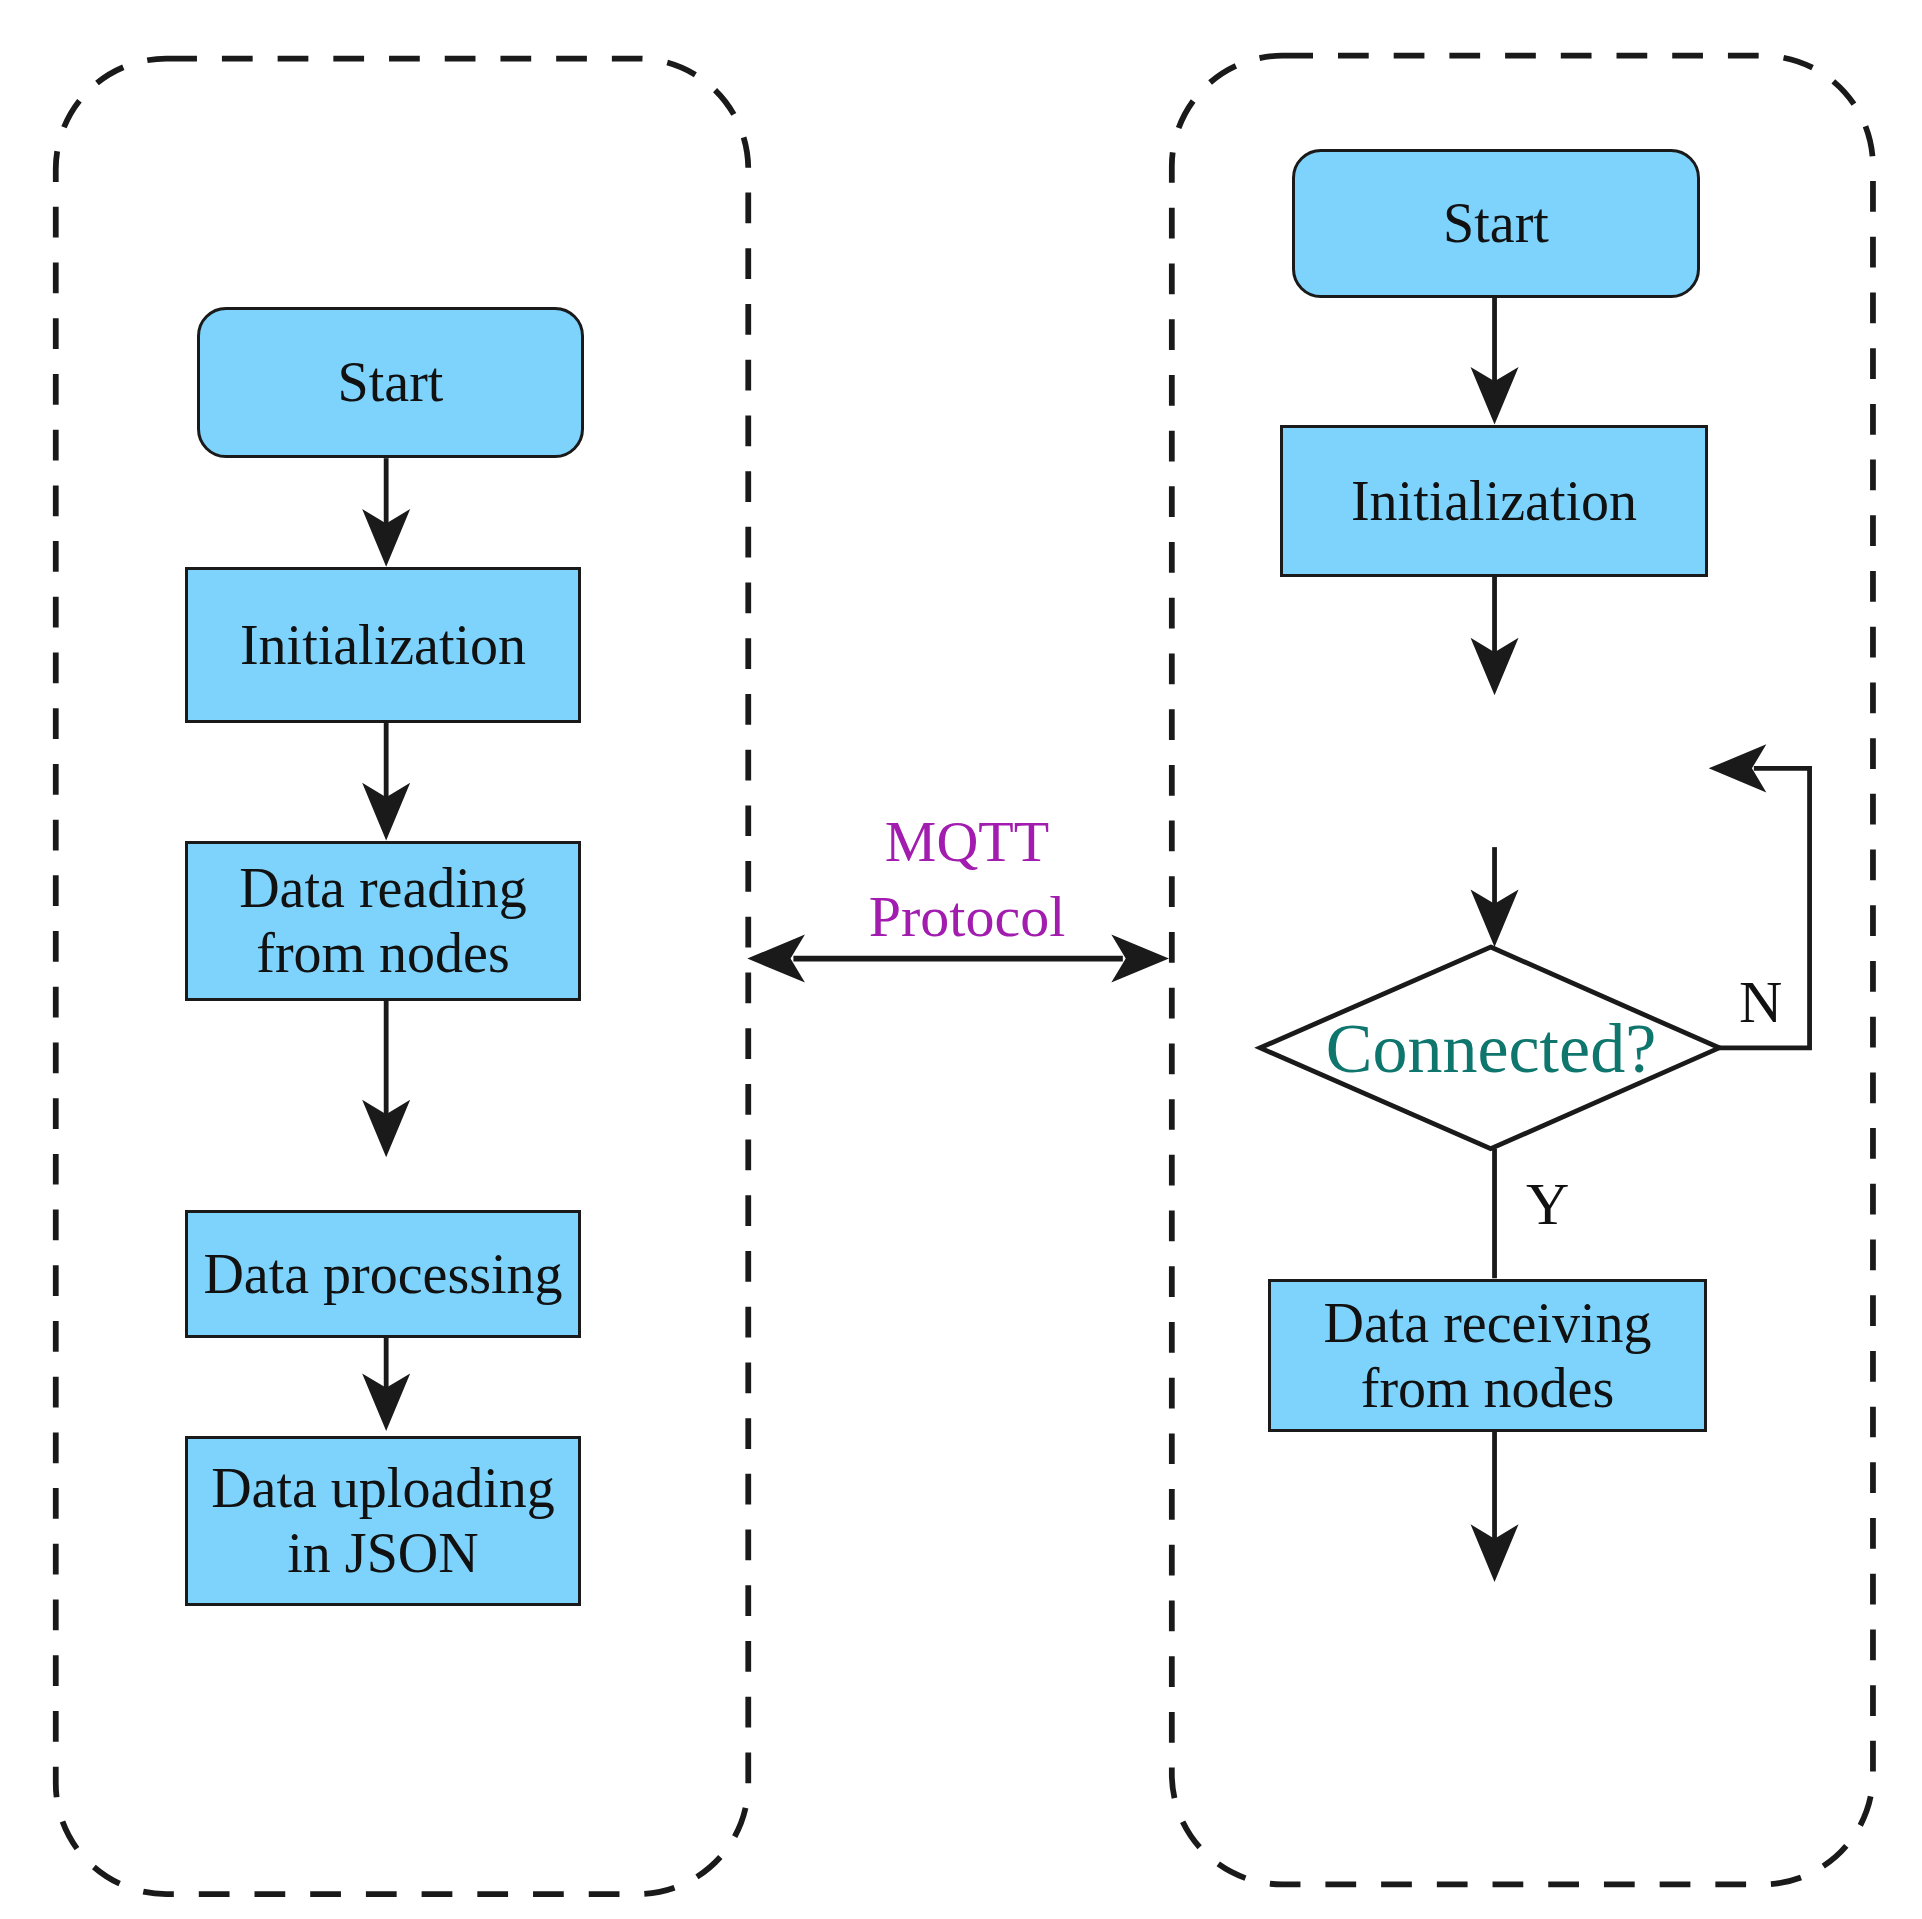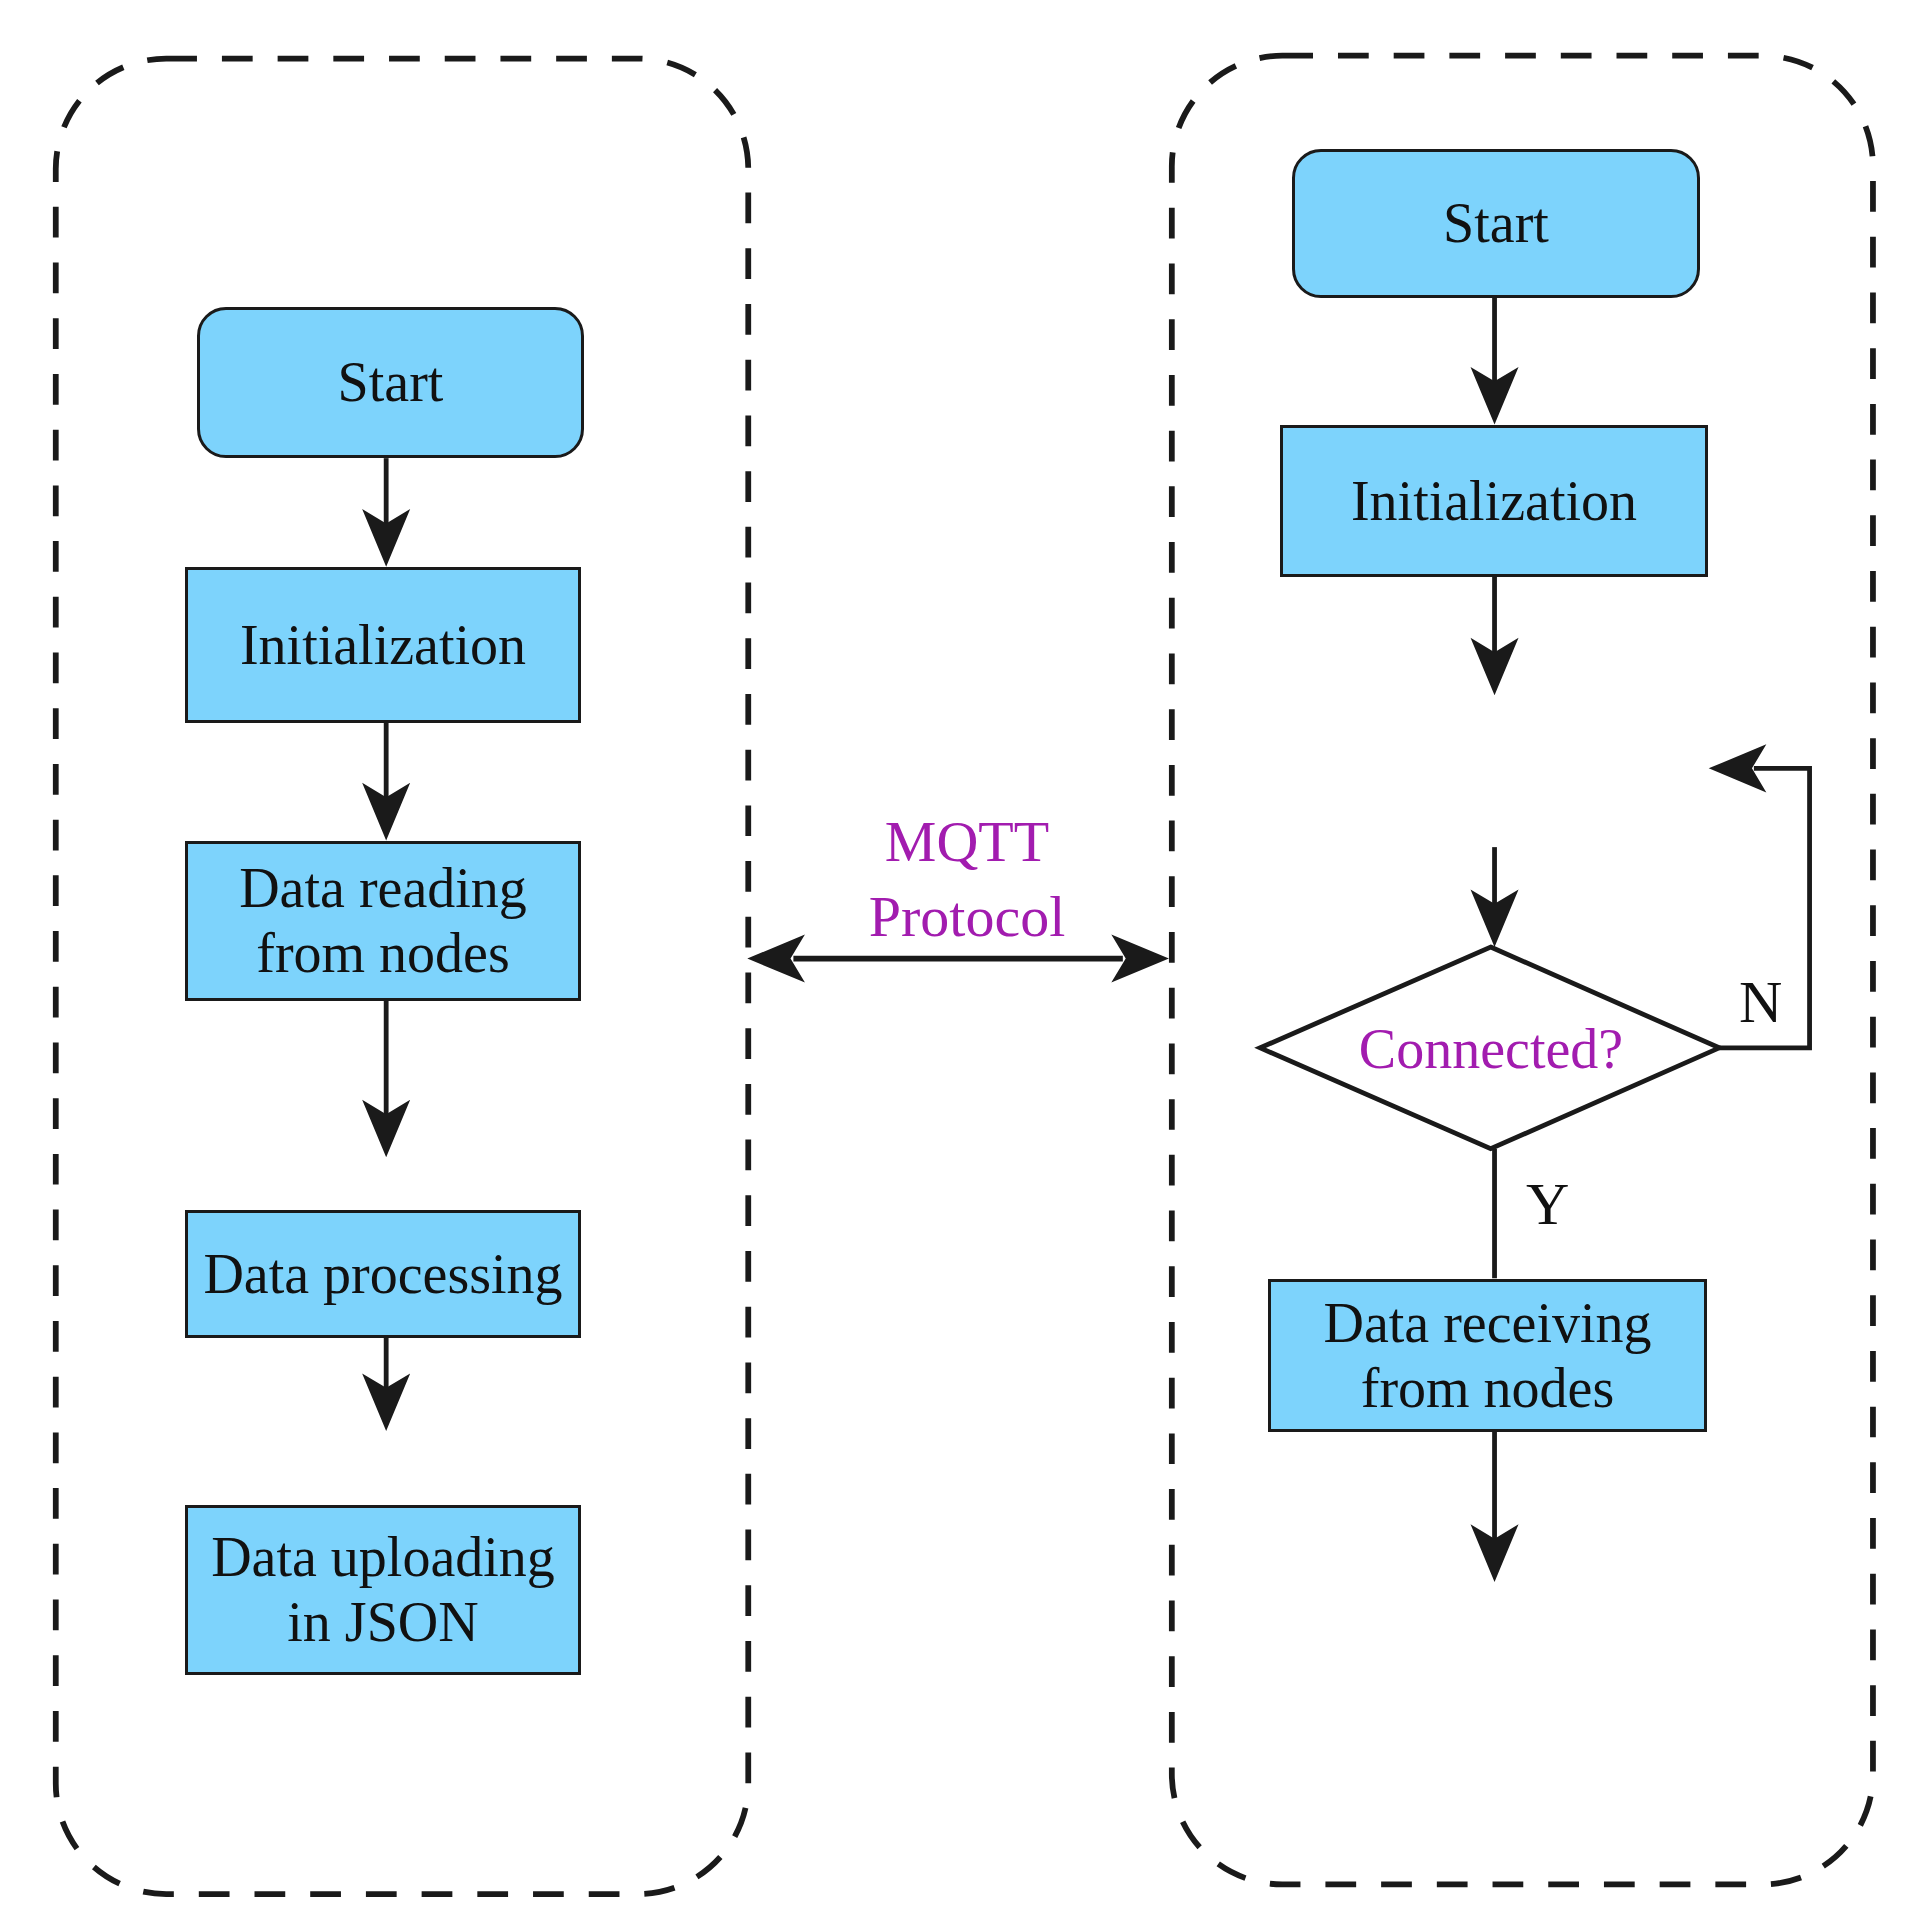--- a/index.html
+++ b/index.html
@@ -34,22 +34,22 @@
   }
   .branch-label{
     position:absolute;
     font-size:60px;line-height:60px;
     color:#111111;
   }
   .diamond-label{
     position:absolute;
     display:flex;align-items:center;justify-content:center;
     text-align:center;
-    font-size:56px;
-    color:#a21caf;
+    font-size:70px;
+    color:#0f766e;
   }
 </style>
 </head>
 <body>
 
 <div class="canvas">
 
   <svg class="layer" viewBox="0 0 2001 1998">
 
     <rect x="58" y="61" width="721" height="1911" rx="115" ry="115" fill="none" stroke="#1a1a1a" stroke-width="6" stroke-dasharray="32 26"></rect>
@@ -96,21 +96,21 @@
 
   <div class="node" style="left:185px;top:841px;width:396px;height:160px;">
     <span>Data reading</span>
     <span>from nodes</span>
   </div>
 
   <div class="node" style="left:185px;top:1210px;width:396px;height:128px;">
     <span>Data processing</span>
   </div>
 
-  <div class="node" style="left:185px;top:1505px;width:396px;height:170px;">
+  <div class="node" style="left:185px;top:1436px;width:396px;height:170px;">
     <span>Data uploading</span>
     <span>in JSON</span>
   </div>
 
   <div class="node terminator" style="left:1292px;top:149px;width:408px;height:149px;">
     <span>Start</span>
   </div>
 
   <div class="node" style="left:1280px;top:425px;width:428px;height:152px;">
     <span>Initialization</span>

